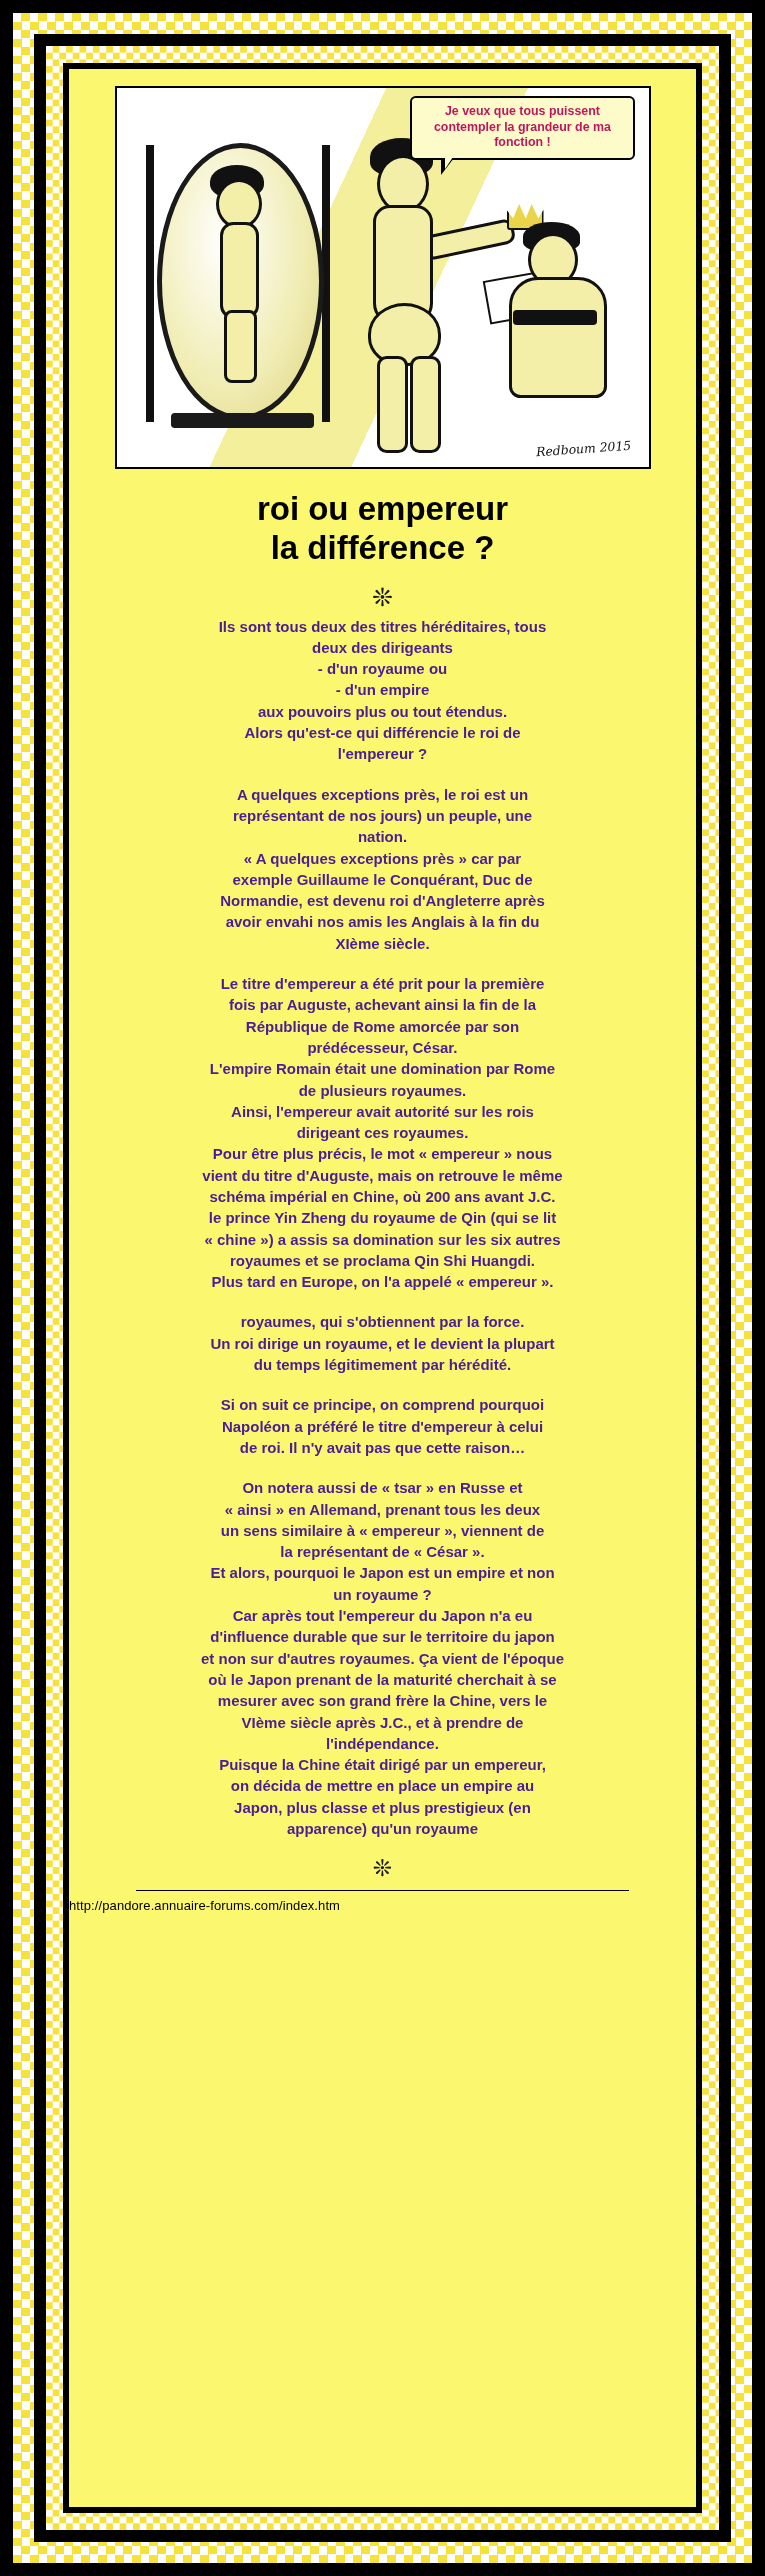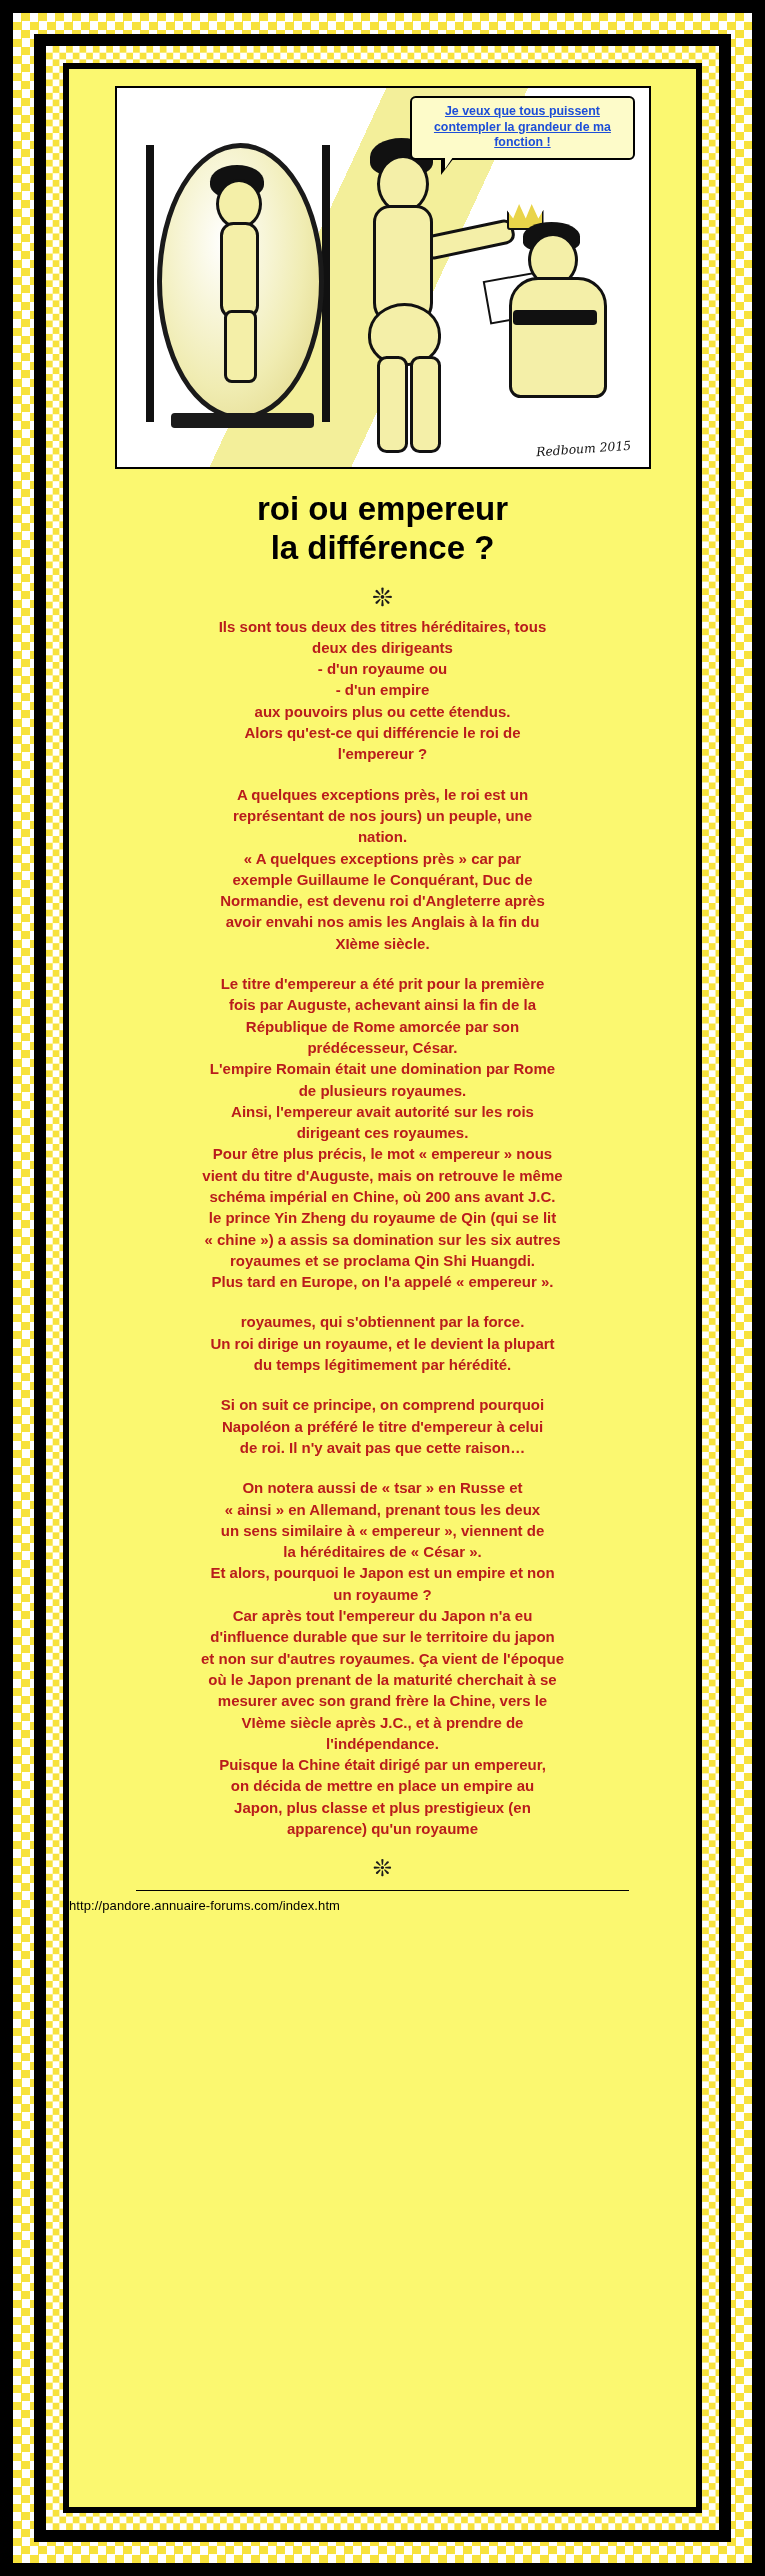--- a/index.html
+++ b/index.html
@@ -84,23 +84,22 @@
     top: 7.7px;
     width: 206px;
     background: #fdfbc9;
     border: 2.9px solid #000;
     border-radius: 5.7px;
     padding: 6.7px 7.7px;
     font-size: 12.4px;
     font-weight: bold;
     line-height: 1.25;
     text-align: center;
-    color: #1d4ed8;
+    color: #be185d;
     z-index: 5;
-    text-decoration: underline;
   }
   .speech:after {
     content: "";
     position: absolute;
     left: 29px;
     bottom: -17px;
     border-width: 17px 13.4px 0 0;
     border-style: solid;
     border-color: #000 transparent transparent transparent;
   }
@@ -275,21 +274,21 @@
     text-align: center;
     font-size: 25px;
     color: #1b1b1b;
     margin: 17px 0 5.7px 0;
     line-height: 1;
   }
 
   .body-text {
     margin: 0 54px;
     text-align: center;
-    color: #b91c1c;
+    color: #4c1d95;
     font-size: 15px;
     font-weight: bold;
     line-height: 1.42;
   }
   .para { margin: 0 0 19px 0; }
   .para.tight { margin-bottom: 16px; }
   .para .ln { display: block; }
 
   .footer-divider {
     text-align: center;
@@ -359,21 +358,21 @@
 
     <div class="divider">❊</div>
 
     <div class="body-text">
 
       <div class="para">
         <span class="ln">Ils sont tous deux des titres héréditaires, tous</span>
         <span class="ln">deux des dirigeants</span>
         <span class="ln">- d'un royaume ou</span>
         <span class="ln">- d'un empire</span>
-        <span class="ln">aux pouvoirs plus ou cette étendus.</span>
+        <span class="ln">aux pouvoirs plus ou tout étendus.</span>
         <span class="ln">Alors qu'est-ce qui différencie le roi de</span>
         <span class="ln">l'empereur ?</span>
       </div>
 
       <div class="para">
         <span class="ln">A quelques exceptions près, le roi est un</span>
         <span class="ln">représentant de nos jours) un peuple, une</span>
         <span class="ln">nation.</span>
         <span class="ln">« A quelques exceptions près » car par</span>
         <span class="ln">exemple Guillaume le Conquérant, Duc de</span>
@@ -409,21 +408,21 @@
       <div class="para">
         <span class="ln">Si on suit ce principe, on comprend pourquoi</span>
         <span class="ln">Napoléon a préféré le titre d'empereur à celui</span>
         <span class="ln">de roi. Il n'y avait pas que cette raison…</span>
       </div>
 
       <div class="para tight">
         <span class="ln">On notera aussi de « tsar » en Russe et</span>
         <span class="ln">« ainsi » en Allemand, prenant tous les deux</span>
         <span class="ln">un sens similaire à « empereur », viennent de</span>
-        <span class="ln">la héréditaires de « César ».</span>
+        <span class="ln">la représentant de « César ».</span>
         <span class="ln">Et alors, pourquoi le Japon est un empire et non</span>
         <span class="ln">un royaume ?</span>
         <span class="ln">Car après tout l'empereur du Japon n'a eu</span>
         <span class="ln">d'influence durable que sur le territoire du japon</span>
         <span class="ln">et non sur d'autres royaumes. Ça vient de l'époque</span>
         <span class="ln">où le Japon prenant de la maturité cherchait à se</span>
         <span class="ln">mesurer avec son grand frère la Chine, vers le</span>
         <span class="ln">VIème siècle après J.C., et à prendre de</span>
         <span class="ln">l'indépendance.</span>
         <span class="ln">Puisque la Chine était dirigé par un empereur,</span>

